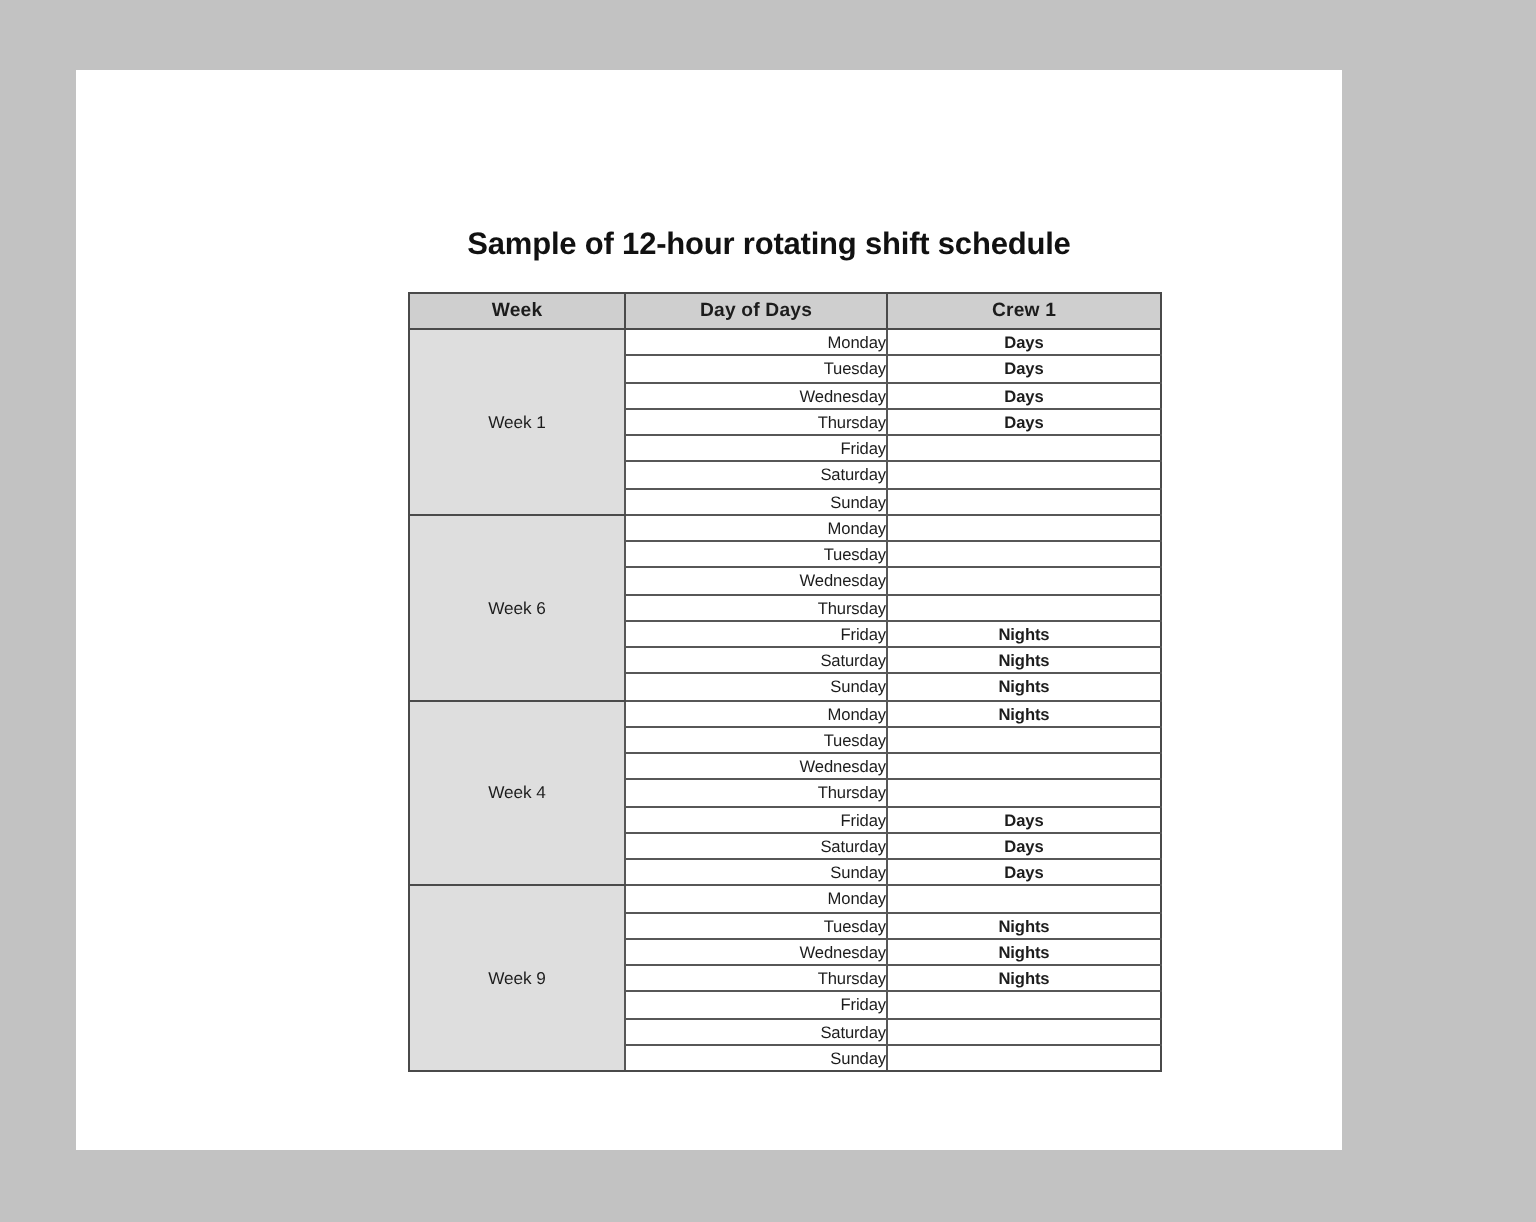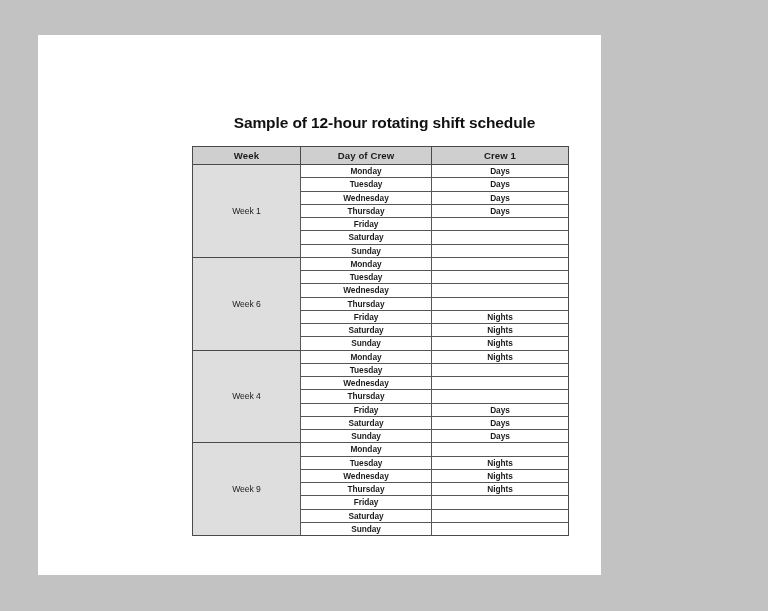--- a/index.html
+++ b/index.html
@@ -13,21 +13,21 @@
     background: #c2c2c2;
     font-family: "Liberation Sans", sans-serif;
     overflow: hidden;
   }
 
   
   #page {
     position: absolute;
     left: 38px;
     top: 35px;
-    width: 563px;
+    width: 633px;
     height: 540px;
     background: #ffffff;
     box-sizing: border-box;
   }
 
   
   #doc-title {
     position: absolute;
     left: 0;
     top: 79px;
@@ -36,21 +36,21 @@
     font-size: 15.5px;
     font-weight: bold;
     color: #111111;
     letter-spacing: -0.1px;
     white-space: nowrap;
   }
 
   
   #schedule-table {
     position: absolute;
-    left: 154px;            
+    left: 166px;            
     top: 111px;             
     border-collapse: collapse;
     table-layout: fixed;
     width: 376px;           
     font-size: 8.3px;
     color: #1c1c1c;
     padding-left: 36px;
   }
   #schedule-table td,
   #schedule-table th {
@@ -102,21 +102,22 @@
     border-top: 1.5px solid #4a4a4a;
     border-bottom: 1.5px solid #4a4a4a;
     margin-top: 12px;
   }
 
   
   #schedule-table td.crew-cell {
     font-weight: bold;
   }
   #schedule-table td.day-cell {
-    font-weight: bold;
+    font-weight: normal;
+    text-align: right;
   }
 
   
   #schedule-table td.crew-cell { border-right: 1.5px solid #4a4a4a; }
   #schedule-table thead th.th-crew { border-right: 1.5px solid #4a4a4a; margin-top: 20px; }
   #schedule-table thead th.th-week { border-left: 1.5px solid #4a4a4a; }
   #schedule-table tbody tr:last-child td { border-bottom: 1.5px solid #4a4a4a; }
 </style>
 </head>
 <body>
@@ -127,21 +128,21 @@
 
   <table id="schedule-table">
     <colgroup>
       <col class="col-week">
       <col class="col-day">
       <col class="col-crew">
     </colgroup>
     <thead>
       <tr>
         <th class="th-week">Week</th>
-        <th class="th-day">Day of Crew</th>
+        <th class="th-day">Day of Days</th>
         <th class="th-crew">Crew 1</th>
       </tr>
     </thead>
     <tbody id="schedule-body">
         <tr>
           <td class="week-cell" rowspan="7">Week 1</td>
           <td class="day-cell">Monday</td>
           <td class="crew-cell">Days</td>
         </tr>
         <tr>

